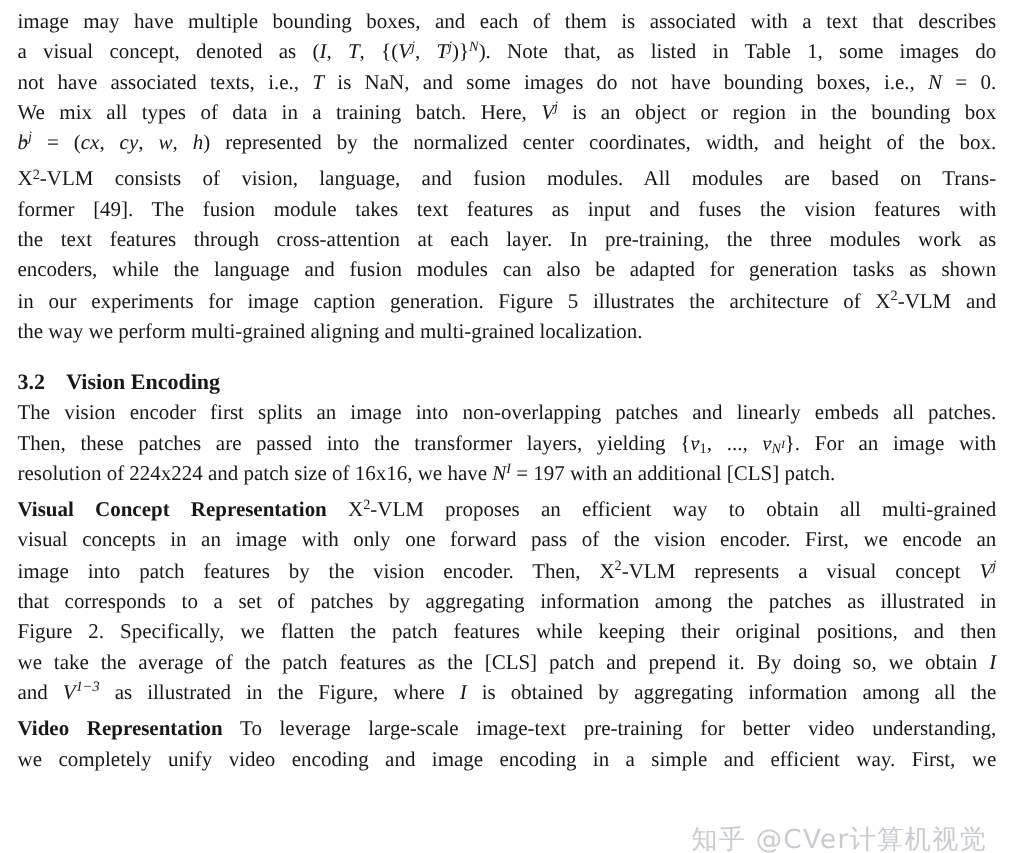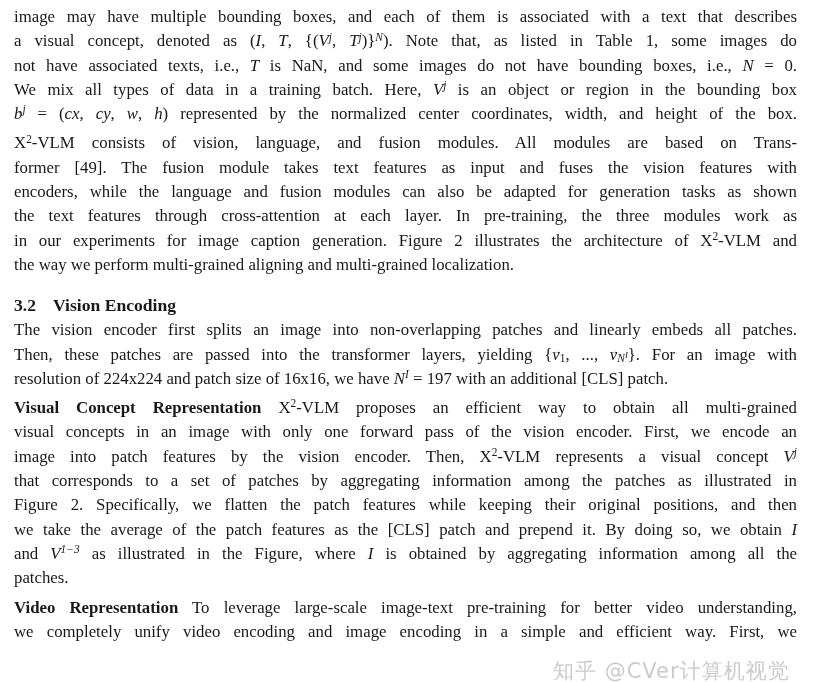--- a/index.html
+++ b/index.html
@@ -105,40 +105,39 @@
       <div class="para">
         <div class="line"><span>image may have multiple bounding boxes, and each of them is associated with a text that describes</span></div>
         <div class="line"><span>a visual concept, denoted as (</span><span class="si">I</span><span>, </span><span class="si">T</span><span>, {(</span><span class="si">V</span><span class="ssup si">j</span><span>, </span><span class="si">T</span><span class="ssup si">j</span><span>)}</span><span class="ssup si">N</span><span>). Note that, as listed in Table 1, some images do</span></div>
         <div class="line"><span>not have associated texts, i.e., </span><span class="si">T</span><span> is NaN, and some images do not have bounding boxes, i.e., </span><span class="si">N</span><span> = 0.</span></div>
         <div class="line"><span>We mix all types of data in a training batch. Here, </span><span class="si">V</span><span class="ssup si">j</span><span> is an object or region in the bounding box</span></div>
         <div class="line"><span class="si svec">b</span><span class="ssup si">j</span><span> = (</span><span class="si">cx</span><span>, </span><span class="si">cy</span><span>, </span><span class="si">w</span><span>, </span><span class="si">h</span><span>) represented by the normalized center coordinates, width, and height of the box.</span></div>
       </div>
       <div class="para">
         <div class="line"><span>X</span><span class="ssup">2</span><span>-VLM consists of vision, language, and fusion modules. All modules are based on Trans-</span></div>
         <div class="line"><span>former [49]. The fusion module takes text features as input and fuses the vision features with</span></div>
+        <div class="line"><span>the text features through cross-attention at each layer. In pre-training, the three modules work as</span></div>
         <div class="line"><span>encoders, while the language and fusion modules can also be adapted for generation tasks as shown</span></div>
-        <div class="line"><span>the text features through cross-attention at each layer. In pre-training, the three modules work as</span></div>
-        <div class="line"><span>in our experiments for image caption generation. Figure 2 illustrates the architecture of X</span><span class="ssup">2</span><span>-VLM and</span></div>
+        <div class="line"><span>in our experiments for image caption generation. Figure 5 illustrates the architecture of X</span><span class="ssup">2</span><span>-VLM and</span></div>
         <div class="line lastline"><span>the way we perform multi-grained aligning and multi-grained localization.</span></div>
       </div>
       <div class="heading"><span class="hnum">3.2</span><span class="htitle">Vision Encoding</span></div>
       <div class="para">
         <div class="line"><span>The vision encoder first splits an image into non-overlapping patches and linearly embeds all patches.</span></div>
         <div class="line"><span>Then, these patches are passed into the transformer layers, yielding {</span><span class="si svec">v</span><span class="ssub">1</span><span>, ..., </span><span class="si svec">v</span><span class="ssub si">N</span><span class="ssups si">I</span><span>}. For an image with</span></div>
         <div class="line lastline"><span>resolution of 224x224 and patch size of 16x16, we have </span><span class="si">N</span><span class="ssup si">I</span><span> = 197 with an additional [CLS] patch.</span></div>
       </div>
       <div class="para">
         <div class="line"><span class="sb">Visual Concept Representation</span><span> X</span><span class="ssup">2</span><span>-VLM proposes an efficient way to obtain all multi-grained</span></div>
         <div class="line"><span>visual concepts in an image with only one forward pass of the vision encoder. First, we encode an</span></div>
         <div class="line"><span>image into patch features by the vision encoder. Then, X</span><span class="ssup">2</span><span>-VLM represents a visual concept </span><span class="si">V</span><span class="ssup si">j</span></div>
         <div class="line"><span>that corresponds to a set of patches by aggregating information among the patches as illustrated in</span></div>
         <div class="line"><span>Figure 2. Specifically, we flatten the patch features while keeping their original positions, and then</span></div>
         <div class="line"><span>we take the average of the patch features as the [CLS] patch and prepend it. By doing so, we obtain </span><span class="si">I</span></div>
         <div class="line"><span>and </span><span class="si">V</span><span class="ssup si">1−3</span><span> as illustrated in the Figure, where </span><span class="si">I</span><span> is obtained by aggregating information among all the</span></div>
-        <div class="line lastline"><span>patches.</span></div>
       </div>
       <div class="para">
         <div class="line"><span class="sb">Video Representation</span><span> To leverage large-scale image-text pre-training for better video understanding,</span></div>
         <div class="line"><span>we completely unify video encoding and image encoding in a simple and efficient way. First, we</span></div>
       </div>
     </main>
   <div class="watermark">知乎 @CVer计算机视觉</div>
 </div>
 
 </body></html>

